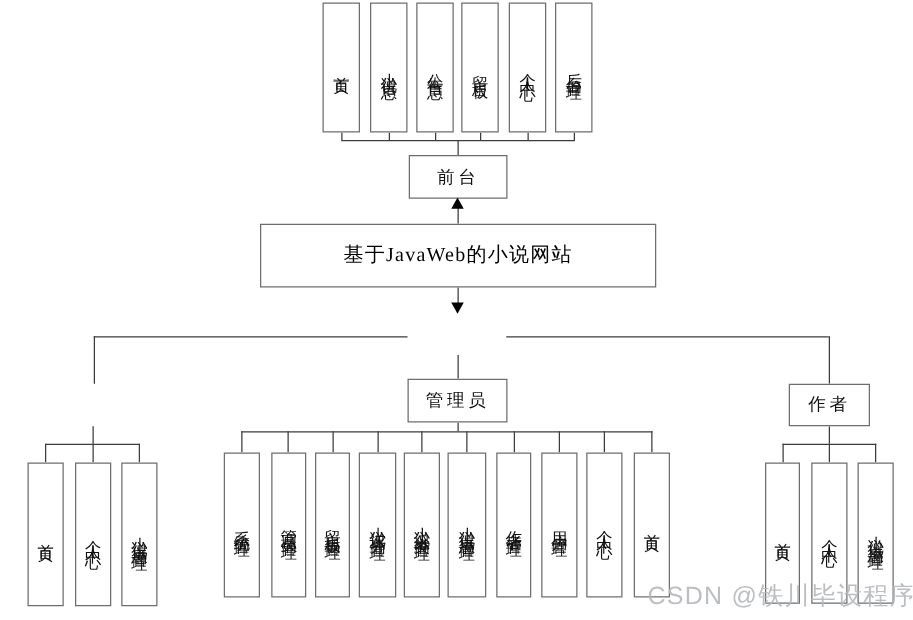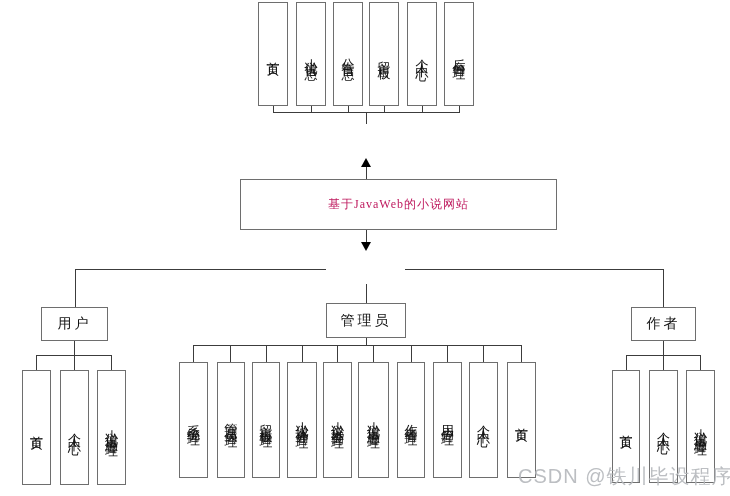--- a/index.html
+++ b/index.html
@@ -10,21 +10,21 @@
   .box{
     position:absolute;background:#fff;border:1px solid #6e6e6e;
     display:flex;align-items:center;justify-content:center;
     box-sizing:border-box;z-index:2;
   }
   .vbox span{
     writing-mode:vertical-rl;text-orientation:upright;
     font-size:13px;line-height:1;letter-spacing:3px;color:#111;
   }
   .lbox{font-size:14px;letter-spacing:3px;color:#111;}
-  .root{font-size:12px;letter-spacing:1px;color:#be185d;margin-left:32px;}
+  .root{font-size:16px;letter-spacing:1px;color:#000000;}
   .ln{position:absolute;background:#3c3c3c;z-index:1;}
   .arr-up{position:absolute;width:0;height:0;border-left:5px solid transparent;
     border-right:5px solid transparent;border-bottom:9px solid #000;z-index:3;}
   .arr-down{position:absolute;width:0;height:0;border-left:5px solid transparent;
     border-right:5px solid transparent;border-top:9px solid #000;z-index:3;}
   .watermark{
     position:absolute;left:518px;top:463px;z-index:10;
     font-family:"Liberation Sans","DejaVu Sans",sans-serif;
     font-size:20px;color:#b5b8bc;opacity:.9;white-space:nowrap;letter-spacing:1px;
   }
@@ -92,27 +92,27 @@
   <div class="box vbox" style="left:369px;top:2px;width:30px;height:104px">
       <span>留言板</span>
     </div>
   <div class="box vbox" style="left:407px;top:2px;width:30px;height:104px">
       <span>个人中心</span>
     </div>
   <div class="box vbox" style="left:444px;top:2px;width:30px;height:104px">
       <span>后台管理</span>
     </div>
 
+  <div class="box lbox" style="left:327px;top:124px;width:79px;height:35px">
+      <span>前台</span>
+    </div>
   <div class="box root" style="left:208px;top:179px;width:317px;height:51px">
       <span>基于JavaWeb的小说网站</span>
     </div>
 
-  <div class="box lbox" style="left:41px;top:307px;width:67px;height:34px">
-      <span>用户</span>
-    </div>
   <div class="box lbox" style="left:631px;top:307px;width:65px;height:34px">
       <span>作者</span>
     </div>
   <div class="box lbox" style="left:326px;top:303px;width:80px;height:35px">
       <span>管理员</span>
     </div>
 
   <div class="box vbox" style="left:22px;top:370px;width:29px;height:115px">
       <span>首页</span>
     </div>

